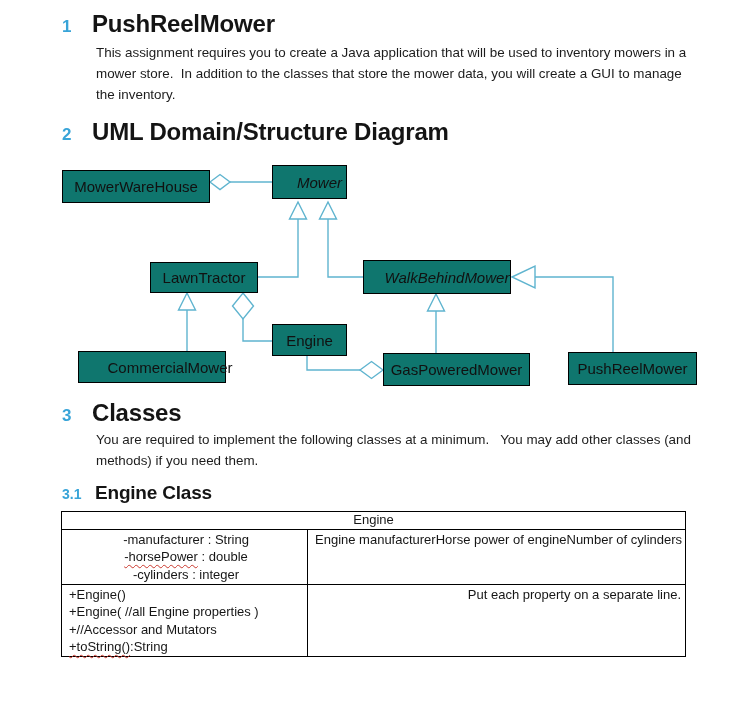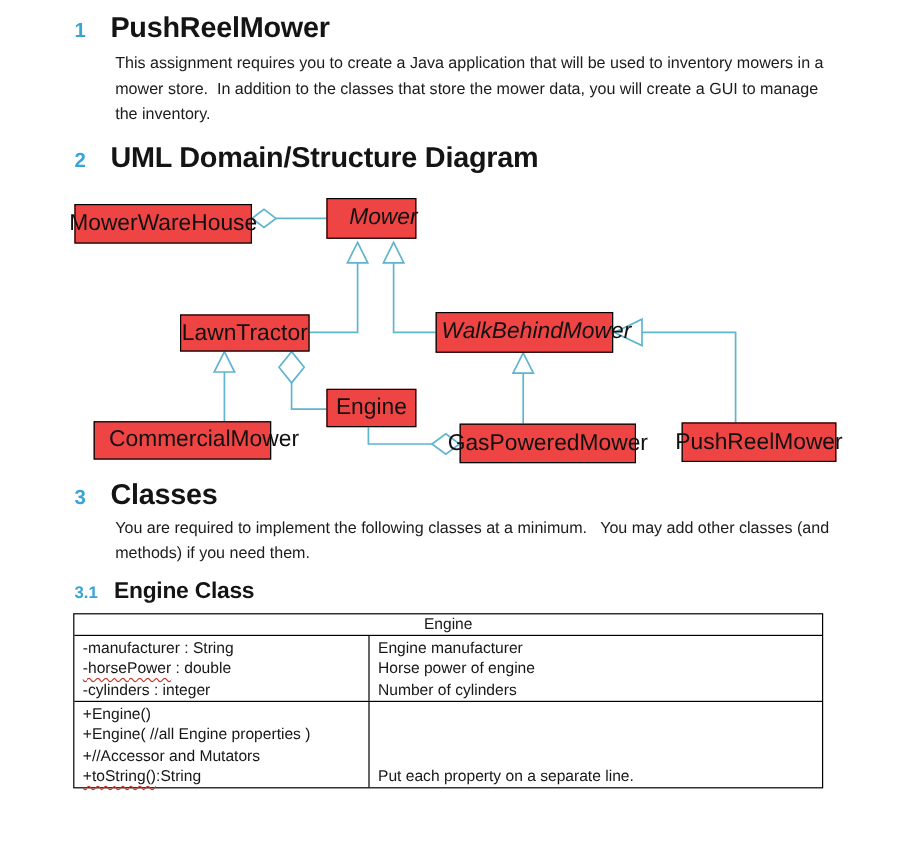--- a/index.html
+++ b/index.html
@@ -19,45 +19,45 @@
   
   .para{position:absolute;left:62px;font-size:13.4px;line-height:21px;color:#1c1c1c;margin-left:34px;}
   .para .pline{white-space:pre;}
   .para-intro{top:42px;} .para-classes{top:429px;}
   
   .diagram{position:absolute;left:0;top:160px;width:749px;height:240px;}
   .connectors{position:absolute;left:0;top:0;width:749px;height:240px;}
   .connectors path{fill:none;stroke:var(--connector);stroke-width:1.4;}
   .connectors polygon{fill:#ffffff;stroke:var(--connector);stroke-width:1.4;}
   .ubox{
-    position:absolute;background:#ef4444;border:1.5px solid #000;
+    position:absolute;background:#0f766e;border:1.5px solid #000;
     display:flex;align-items:center;justify-content:center;
-    font-size:19px;color:#111;box-sizing:border-box;
+    font-size:15px;color:#111;box-sizing:border-box;
   }
   .ubox.abstract{font-style:italic;padding-left:20px;}
   .b-mwh{left:62px;top:10px;width:148px;height:33px;}
   .b-mower{left:272px;top:5px;width:75px;height:34px;}
   .b-lawn{left:150px;top:102px;width:108px;height:31px;}
   .b-walk{left:363px;top:100px;width:148px;height:34px;}
   .b-engine{left:272px;top:164px;width:75px;height:32px;}
   .b-comm{left:78px;top:191px;width:148px;height:32px;padding-left:36px;}
   .b-gas{left:383px;top:193px;width:147px;height:33px;}
   .b-push{left:568px;top:192px;width:129px;height:33px;}
   
   .uml-table{
     position:absolute;left:61px;top:511px;width:625px;box-sizing:border-box;
     border:1.5px solid #000;font-size:13px;color:#161616;
   }
   .tr-header{height:17px;line-height:16px;text-align:center;border-bottom:1.5px solid #000;}
   .trow{display:flex;}
-  .tr-attrs{height:54px;}
+  .tr-attrs{height:54px;text-align:center;}
   .tr-methods{height:71px;border-top:1.5px solid #000;}
   .cell{box-sizing:border-box;padding:1px 4px 0 7px;}
   .cell-left{width:246px;border-right:1.5px solid #000;flex:none;}
-  .cell-right{flex:1;display:flex;flex-direction:column;}
+  .cell-right{flex:1;display:flex;flex-direction:row;}
   .cell-right.to-bottom{justify-content:flex-end;padding-bottom:1px;}
   .tline{line-height:17.4px;white-space:pre;}
   .sp-err{
     text-decoration-line:underline;text-decoration-style:wavy;
     text-decoration-color:var(--squiggle);text-decoration-thickness:1px;
     text-underline-offset:3px;
   }
 </style>
 </head>
 <body>

